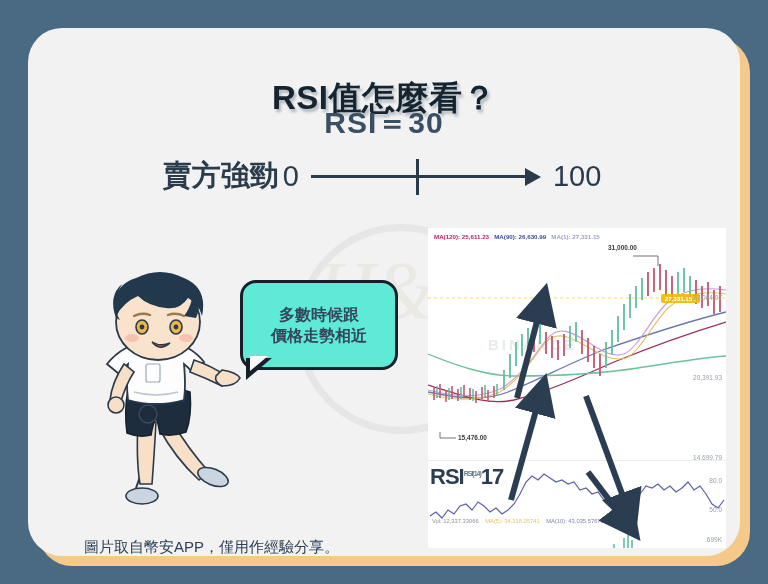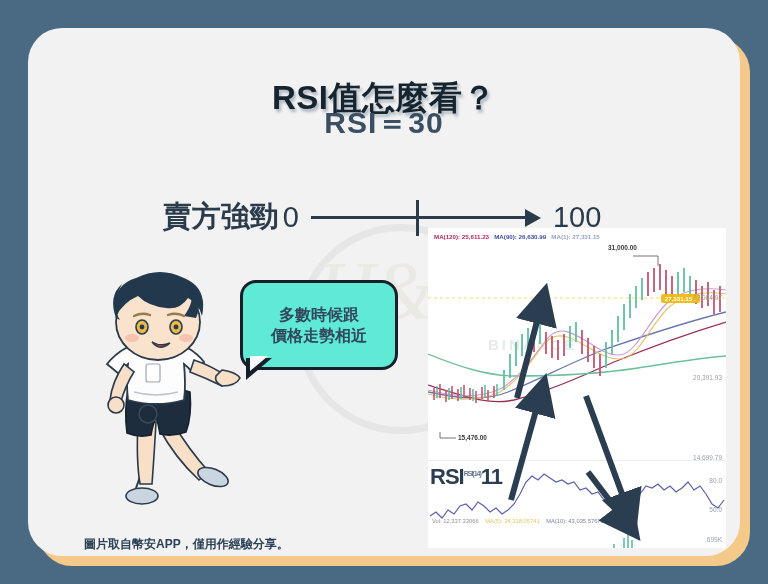--- a/index.html
+++ b/index.html
@@ -42,21 +42,21 @@
     margin-top:38px;
   }
 
   
   #rsi50{
     position:absolute;left:0;top:75px;width:712px;text-align:center;
     font-size:30px;font-weight:700;color:#3a4f63;letter-spacing:1px;
   }
   #scale-row{
     position:absolute;left:0;top:124px;width:712px;height:48px;
-    display:flex;align-items:center;justify-content:center;margin-top:41px;
+    display:flex;align-items:center;justify-content:center;
   }
   .scale-word{
     font-size:29px;font-weight:bold;color:#2a3b4c;
     white-space:nowrap;
   }
   .scale-num{
     font-size:29px;font-weight:500;color:#2a3b4c;margin:0 4px;
   }
   #axis{
     position:relative;width:230px;height:30px;margin:0 8px;
@@ -126,21 +126,21 @@
   }
   .volv{color:#8c929a;}
   .ma5{color:#e8c468;}
   .ma10{color:#7c84a8;}
   .divider{position:absolute;left:0;right:0;height:1px;background:#eceff2;}
 
   
   #footer{
     position:absolute;left:56px;top:508px;line-height:1.42;
   }
-  #footer .fline{font-size:12px;font-weight:bold;color:#2d4156;white-space:nowrap;}
+  #footer .fline{font-size:15px;font-weight:normal;color:#2d4156;white-space:nowrap;}
 </style>
 </head>
 <body>
 
 <div id="card">
 
   <div id="wm-ring"></div>
   <div id="wm-text">H&amp;</div>
 
   <div id="title">RSI值怎麼看？</div>
@@ -326,21 +326,21 @@
     <div class="axlabel" style="top:66px;">27,084.07</div>
     <div class="axlabel" style="top:146px;">20,391.93</div>
     <div class="axlabel" style="top:226px;">14,699.79</div>
     <div class="axlabel" style="top:249px;">80.0</div>
     <div class="axlabel" style="top:278px;">50.0</div>
     <div class="axlabel" style="top:308px;">.699K</div>
 
     <div class="divider" style="top:232px;"></div>
 
     <div id="rsi-tag">
-      <span>RSI</span><span class="sub">RSI(14)</span><span>11</span>
+      <span>RSI</span><span class="sub">RSI(14)</span><span>17</span>
     </div>
 
     <svg style="position:absolute;left:0;top:236px;width:298px;height:72px;" viewBox="0 0 298 72">
       <path d="M2 52 L8 48 L14 54 L20 46 L26 50 L32 42 L38 40 L44 46 L50 38 L56 42 L62 48
                L68 44 L74 50 L80 46 L86 40 L92 30 L98 18 L104 12 L110 16 L116 10 L122 14
                L128 18 L134 16 L140 20 L146 18 L152 26 L158 24 L164 30 L170 28 L176 36
                L182 34 L188 42 L194 50 L200 58 L206 46 L212 30 L218 22 L224 24 L230 20
                L236 26 L242 22 L248 28 L254 24 L260 18 L266 26 L272 22 L278 30 L284 40
                L290 44 L296 36" fill="none" stroke="#5a5fa8" stroke-width="1.2"></path>
     </svg>

